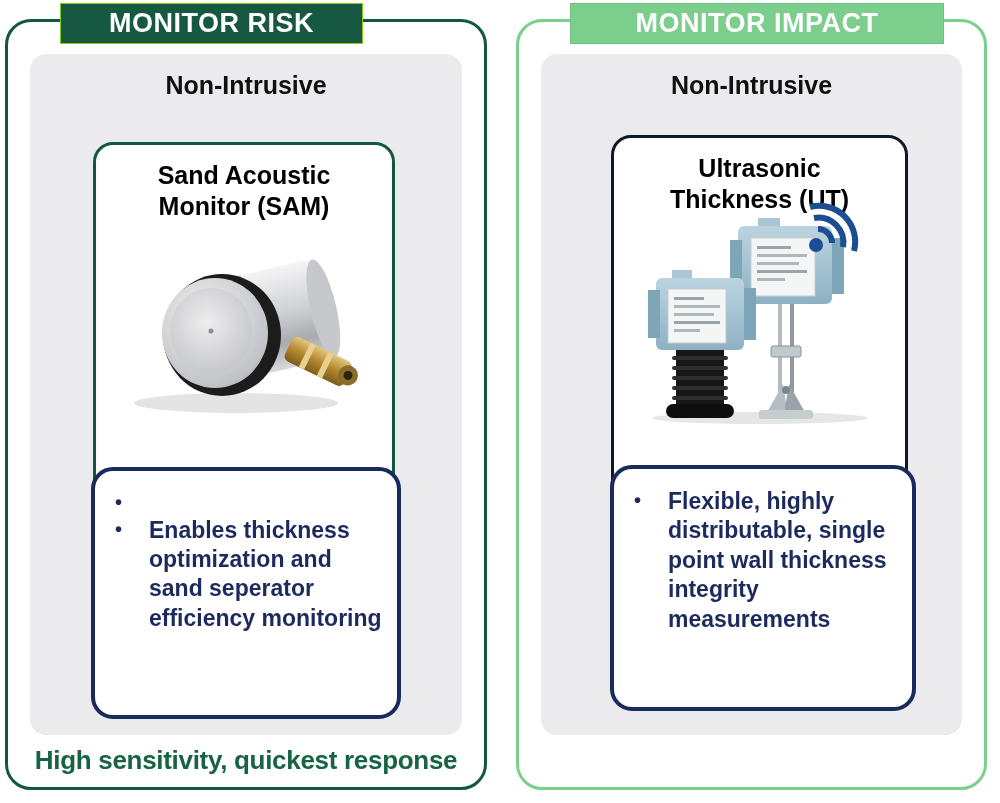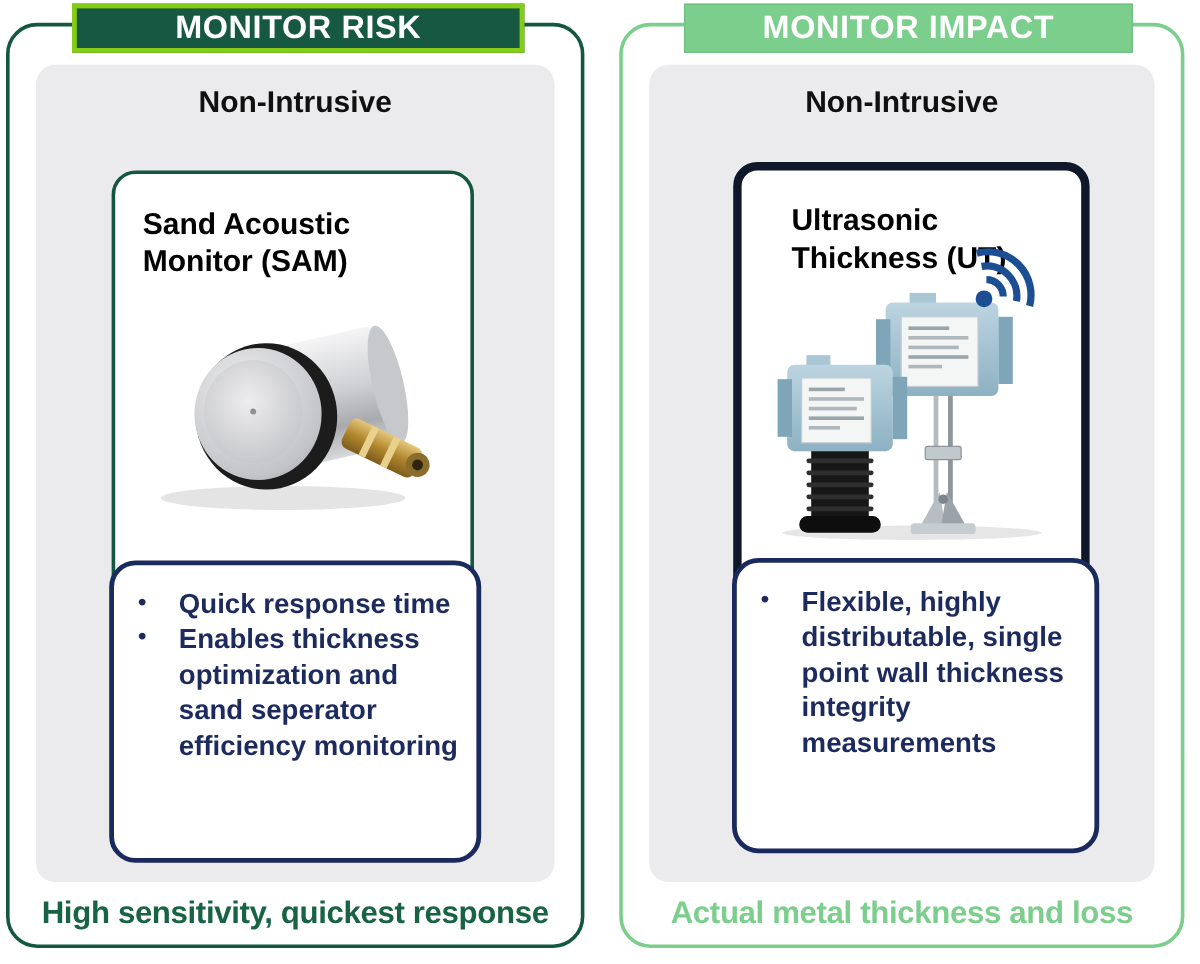--- a/index.html
+++ b/index.html
@@ -12,37 +12,37 @@
     border:3px solid;border-radius:26px;box-sizing:border-box;
   }
   #left-panel{left:5px;width:482px;border-color:#14573F;}
   #right-panel{left:516px;width:471px;border-color:#7CCE8C;}
 
   .badge{
     position:absolute;top:3px;height:41px;z-index:6;box-sizing:border-box;
     display:flex;align-items:center;justify-content:center;
     color:#fff;font-weight:bold;font-size:27px;letter-spacing:.5px;
   }
-  #left-badge{left:60px;width:377px;background:#175843;border:4px solid #84cc16;}
+  #left-badge{left:60px;width:303px;background:#175843;border:1px solid #84cc16;}
   #right-badge{left:570px;width:374px;background:#7CCE8C;border:1px solid #6cbf7e;}
 
   .grayBox{
     position:absolute;top:32px;left:22px;right:22px;height:681px;
     background:#EBEBED;border-radius:16px;z-index:1;
   }
   .sectionLabel{
     padding-top:17px;text-align:center;font-weight:bold;font-size:25px;color:#101010;
   }
   .card{
     position:absolute;background:#fff;border-radius:20px;box-sizing:border-box;z-index:2;
   }
   #sam-card{left:85px;top:120px;width:302px;height:562px;border:3px solid #14573F;}
-  #ut-card{left:92px;top:113px;width:297px;height:560px;border:7px solid #0f172a;}
+  #ut-card{left:92px;top:113px;width:297px;height:560px;border:3px solid #0f172a;}
   .cardTitle{
-    padding-top:15px;margin:12px auto;font-weight:bold;
+    padding-top:15px;margin:0 auto;text-align:center;font-weight:bold;
     font-size:25px;line-height:1.25;color:#000;
   }
   #sam-title{max-width:250px;}
   #ut-title{max-width:200px;}
   .photo{display:block;margin:0 auto;}
   #sam-photo{margin-top:22px;}
   #ut-photo{margin-top:2px;}
   #wifi{position:absolute;left:190px;top:63px;z-index:3;}
 
   .bulletBox{
@@ -117,21 +117,20 @@
         <rect x="206" y="98" width="6" height="27" fill="#e8d18e"></rect>
         <circle cx="234" cy="111" r="10" fill="#8a6d2a"></circle>
         <circle cx="234" cy="111" r="4.5" fill="#2f2410"></circle>
       </g>
     </svg>
   </div>
 
   <div class="bulletBox" id="left-bullets">
     <div class="bullet">
       <span class="dot">•</span>
-      <span class="txt">Quick response time</span>
     </div>
     <div class="bullet">
       <span class="dot">•</span>
       <span class="txt">Enables thickness optimization and sand seperator efficiency monitoring</span>
     </div>
   </div>
 
   <div class="caption" id="left-caption">High sensitivity, quickest response</div>
 </div>
 
@@ -203,14 +202,13 @@
     </svg>
   </div>
 
   <div class="bulletBox" id="right-bullets">
     <div class="bullet">
       <span class="dot">•</span>
       <span class="txt">Flexible, highly distributable, single point wall thickness integrity measurements</span>
     </div>
   </div>
 
-  <div class="caption" id="right-caption">Actual metal thickness and loss</div>
 </div>
 
 </body></html>

